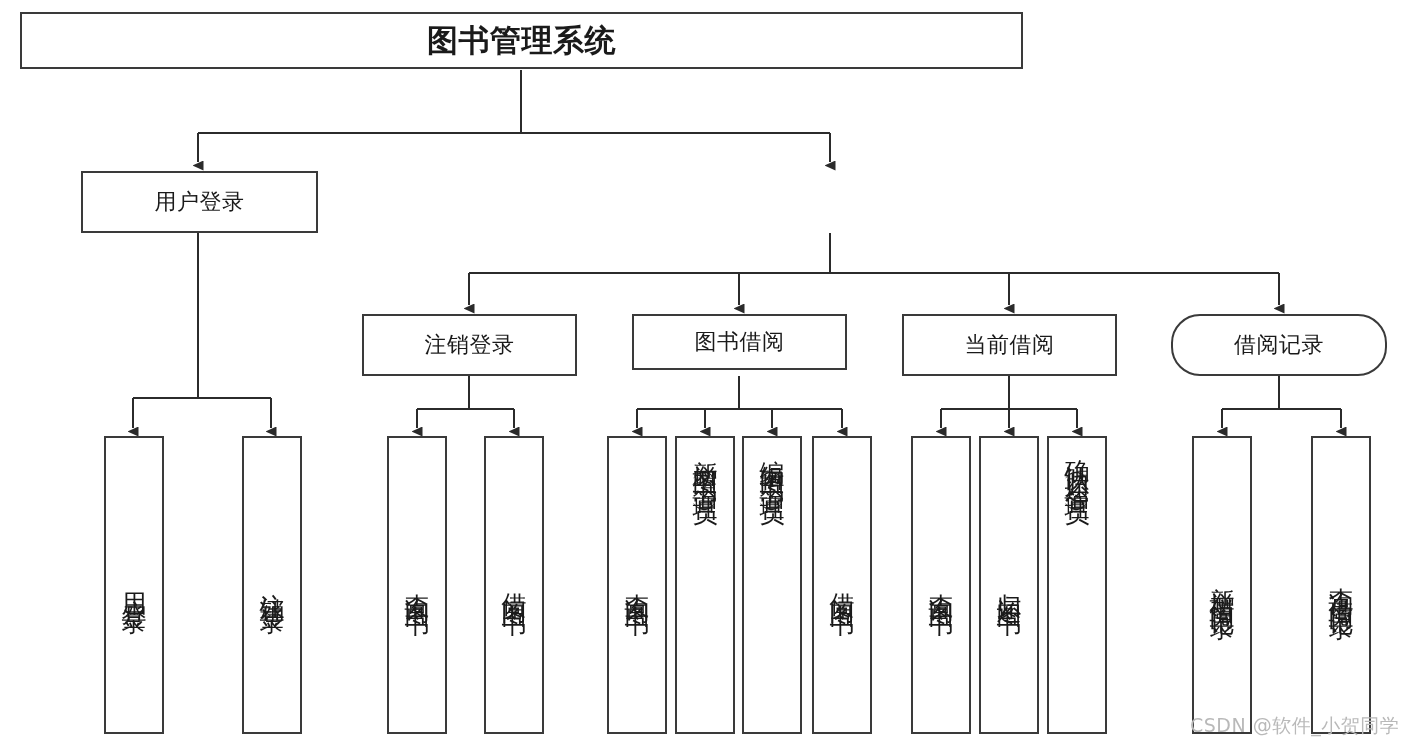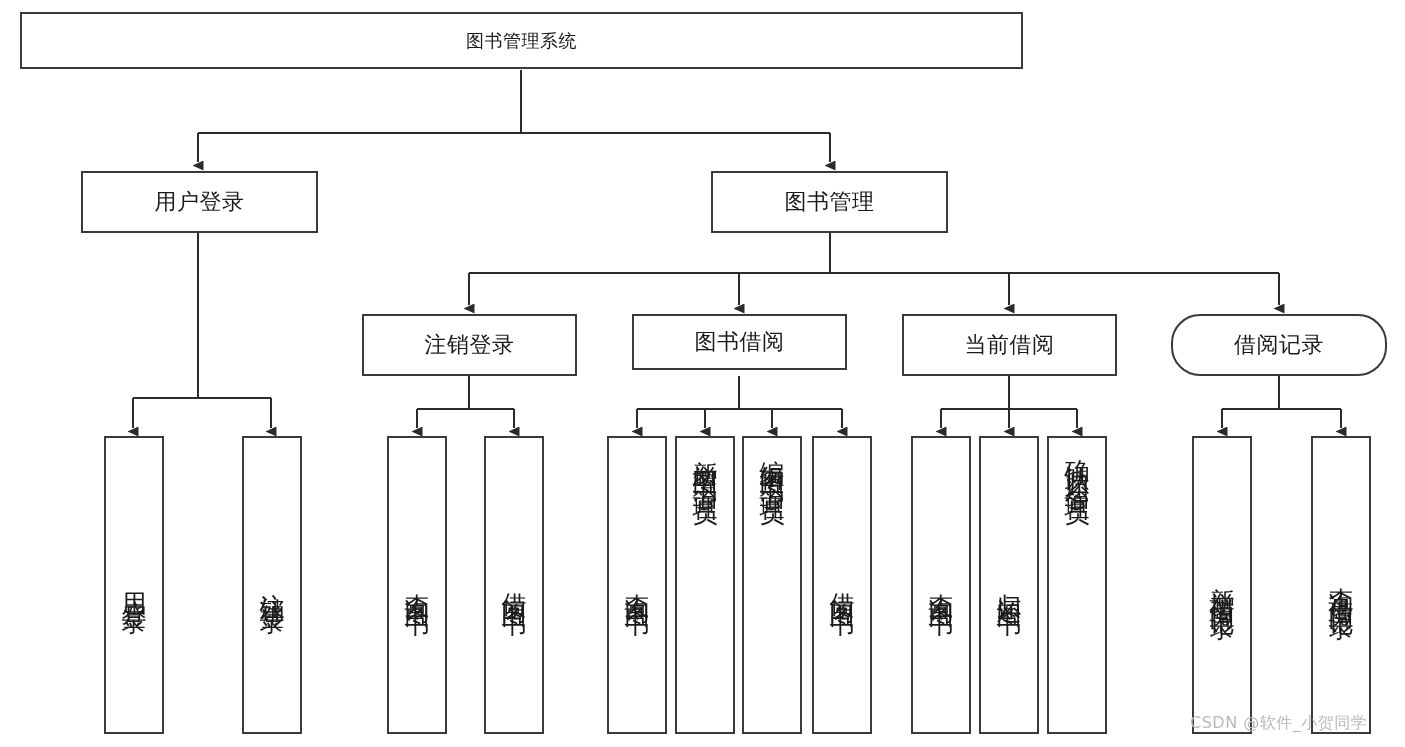--- a/index.html
+++ b/index.html
@@ -37,21 +37,21 @@
     display:block;
     text-align:center;
     line-height:1.18;
     letter-spacing:0.5px;
     white-space:nowrap;
   }
   
   .node.horiz .label{
     font-size:22px;
   }
-  .node.tier0 .label{ font-size:18px; }
+  .node.tier0 .label{ font-size:31px;font-weight:bold; }
   
   .node.vert{
     align-items:flex-start;
     justify-content:center;
     padding-top:2px;
   }
   .node.vert .label{
     writing-mode:vertical-rl;
     text-orientation:upright;
     font-size:25px;
@@ -61,21 +61,21 @@
     height:auto;
   }
   
   .node.vert.center{
     align-items:center;
     padding-top:0;
   }
   .watermark{
     position:absolute;
     color:#b9b9b9;
-    font-size:16px;
+    font-size:19px;
     letter-spacing:0.5px;
     white-space:nowrap;
     z-index:5;
     font-family:"DejaVu Sans","Liberation Sans",sans-serif;
   }
 </style>
 </head>
 <body>
 
 <div id="canvas">
@@ -133,23 +133,20 @@
   </svg>
 
   <div class="node horiz tier0" style="left:20px; top:12px; width:1003px; height:57px;">
     <span class="label">图书管理系统</span>
   </div>
 
   <div class="node horiz" style="left:81px; top:171px; width:237px; height:62px;">
     <span class="label">用户登录</span>
   </div>
 
-  <div class="node horiz" style="left:711px; top:171px; width:237px; height:62px;">
-    <span class="label">图书管理</span>
-  </div>
 
   <div class="node horiz" style="left:362px; top:314px; width:215px; height:62px;">
     <span class="label">注销登录</span>
   </div>
 
   <div class="node horiz" style="left:632px; top:314px; width:215px; height:56px;">
     <span class="label">图书借阅</span>
   </div>
 
   <div class="node horiz" style="left:902px; top:314px; width:215px; height:62px;">

